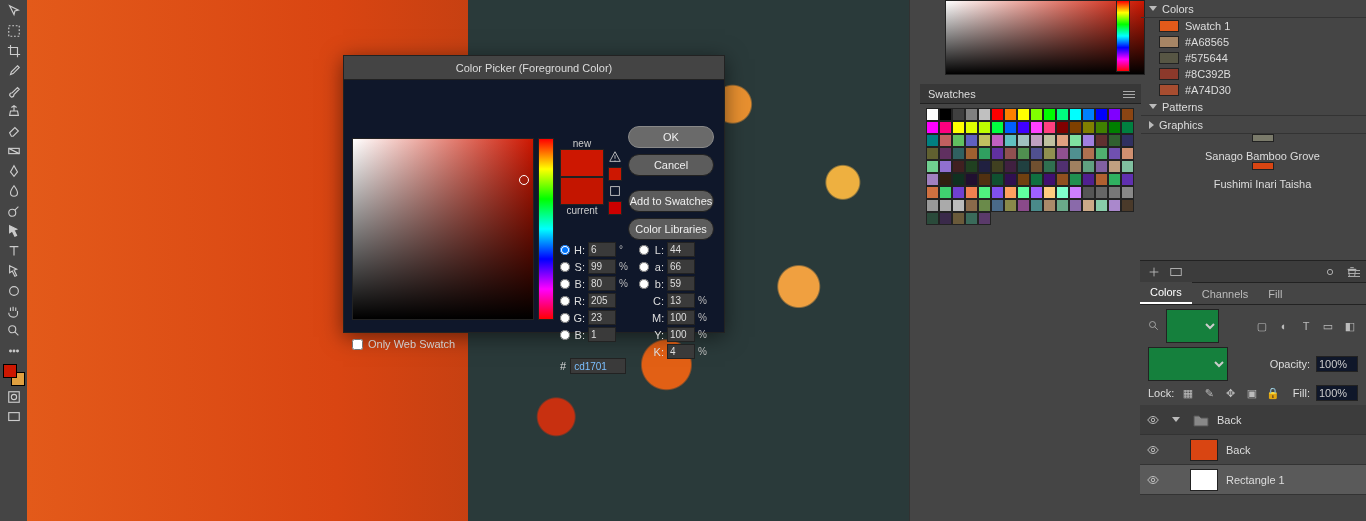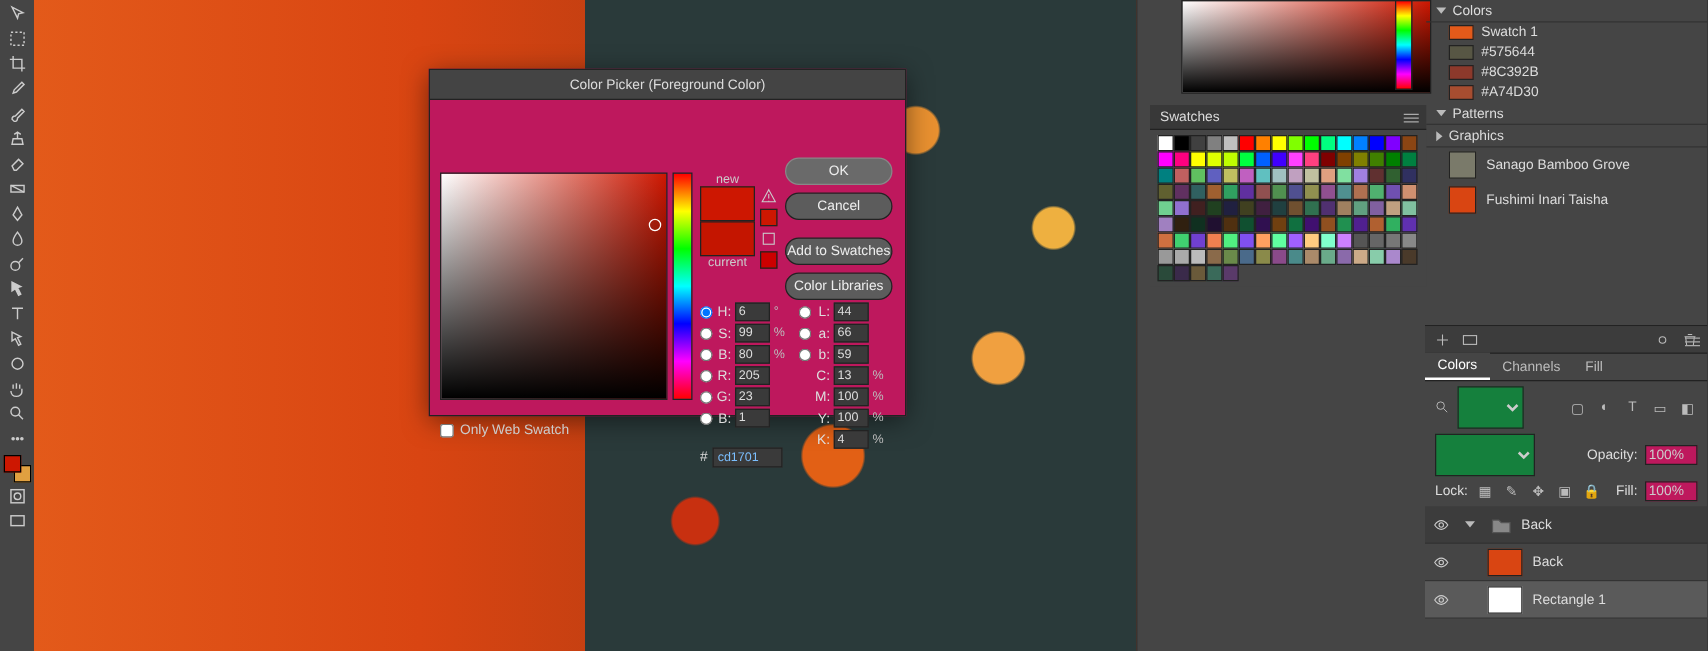--- a/index.html
+++ b/index.html
@@ -30,40 +30,40 @@
 .colorspanel { position:absolute; left:0; top:0; right:225px; height:84px; }
 .swatchesbox { position:absolute; left:10px; top:84px; right:225px; }
 .swgrid { display:flex; flex-wrap:wrap; padding:4px 6px; background:#454545; }
 .sw { width:13px; height:13px; border:1px solid #222; margin:0; }
 .rightlist { position:absolute; right:0; top:0; width:225px; }
 .acc { height:18px; display:flex; align-items:center; padding-left:8px; border-bottom:1px solid #333; cursor:pointer; }
 .tri { display:inline-block; width:0;height:0; border-top:4px solid transparent; border-bottom:4px solid transparent; border-left:5px solid #bbb; margin-right:5px; }
 .tri.down { border-left:4px solid transparent; border-right:4px solid transparent; border-top:5px solid #bbb; border-bottom:none; }
 .swline { display:flex; align-items:center; height:16px; padding-left:18px; gap:6px; }
 .swchip { width:20px; height:12px; border:1px solid #222; }
-.patline { display:flex; align-items:center; height:28px; padding-left:18px; gap:8px; }
+.patline { display:flex; align-items:center; height:28px; padding-left:18px; gap:8px;flex-direction:column; }
 .patthumb { width:22px; height:22px; border:1px solid #222; }
 .layersarea { position:absolute; left:230px; right:0; top:260px; bottom:0; background:#454545; border-top:1px solid #222; }
 .layerstool { height:22px; background:#3c3c3c; display:flex; align-items:center; gap:6px; padding:0 6px; border-bottom:1px solid #222; }
 .licon { width:16px; height:16px; display:flex; align-items:center; justify-content:center; color:#bbb; }
 .tabs { height:22px; display:flex; align-items:flex-end; border-bottom:1px solid #222; }
 .tab { padding:4px 10px; color:#bbb; cursor:pointer; }
 .tab.active { background:#454545; color:#fff; border-bottom:2px solid #fff; }
 .layersopts { padding:4px 8px; display:flex; flex-direction:column; gap:4px; }
 .orow { display:flex; align-items:center; gap:6px; }
 .osel { background:#15803d; border:1px solid #222; color:#ccc; height:18px; padding:16px 4px; }
-.oinp { background:#be185d; border:1px solid #222; color:#ccc; width:42px; height:16px; padding:0 2px; }
+.oinp { background:#0f172a; border:1px solid #222; color:#ccc; width:42px; height:16px; padding:0 2px; }
 .layerlist { }
 .layer { display:flex; align-items:center; height:30px; padding:0 6px; gap:8px; border-bottom:1px solid #333; }
 .layer.group { background:#3c3c3c; }
 .layer.sel { background:#5a5a5a; }
 .eye { width:14px; height:14px; }
 .eye svg { width:14px; height:14px; stroke:#ccc; fill:none; }
 .lthumb { width:28px; height:22px; border:1px solid #222; background:#888; }
-.dialog { position:absolute; left:343px; top:55px; width:382px; height:278px; background:#be185d; border:1px solid #222; box-shadow:0 4px 20px rgba(0,0,0,.5); }
+.dialog { position:absolute; left:343px; top:55px; width:382px; height:278px; background:#0f172a; border:1px solid #222; box-shadow:0 4px 20px rgba(0,0,0,.5); }
 .dtitle { height:24px; background:#444; display:flex; align-items:center; justify-content:center; border-bottom:1px solid #222; }
 .dbody { position:relative; height:254px;margin-top:40px; }
 .sbfield { position:absolute; left:8px; top:18px; width:182px; height:182px; border:1px solid #222;
   background: linear-gradient(to top, #000, transparent), linear-gradient(to right, #fff, #cd1701); }
 .sbfield .pick { position:absolute; width:10px; height:10px; border:1px solid #fff; border-radius:50%; right:4px; top:36px; }
 .huebar { position:absolute; left:194px; top:18px; width:16px; height:182px; border:1px solid #222;
   background: linear-gradient(to bottom,#f00,#ff0,#0f0,#0ff,#00f,#f0f,#f00); }
 .newcur { position:absolute; left:216px; top:18px; width:44px; }
 .nclabel { text-align:center; font-size:10px; color:#ccc; }
 .ncbox { width:44px; height:28px; border:1px solid #222; }
@@ -209,20 +209,24 @@
 
   <div class="rightlist">
     <div class="acc">
         <span class="tri down"></span>
         <span>Colors</span>
       </div>
     <div id="swlines">
         <div class="swline">
           <div class="swchip" style="background:#E35A1A"></div>
           <span>Swatch 1</span>
+        </div>
+        <div class="swline">
+          <div class="swchip" style="background:#A68565"></div>
+          <span>#A68565</span>
         </div>
         <div class="swline">
           <div class="swchip" style="background:#575644"></div>
           <span>#575644</span>
         </div>
         <div class="swline">
           <div class="swchip" style="background:#8C392B"></div>
           <span>#8C392B</span>
         </div>
         <div class="swline">

